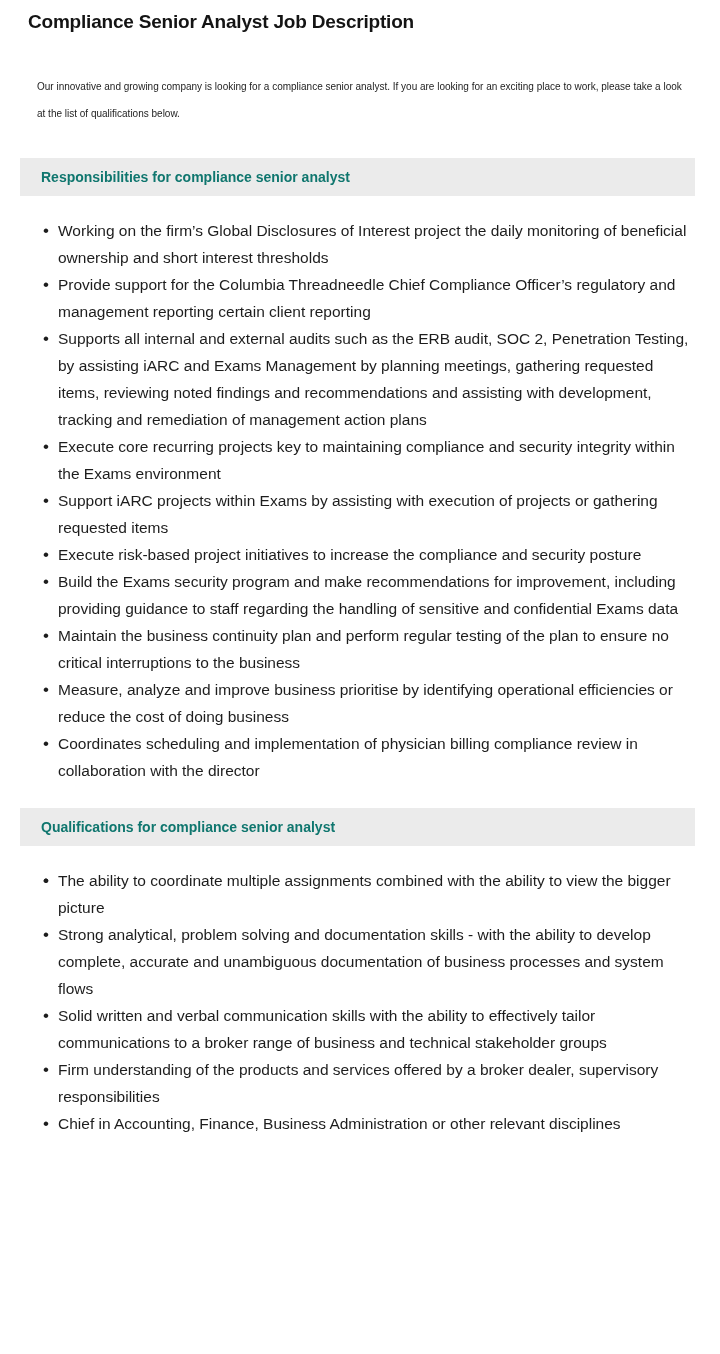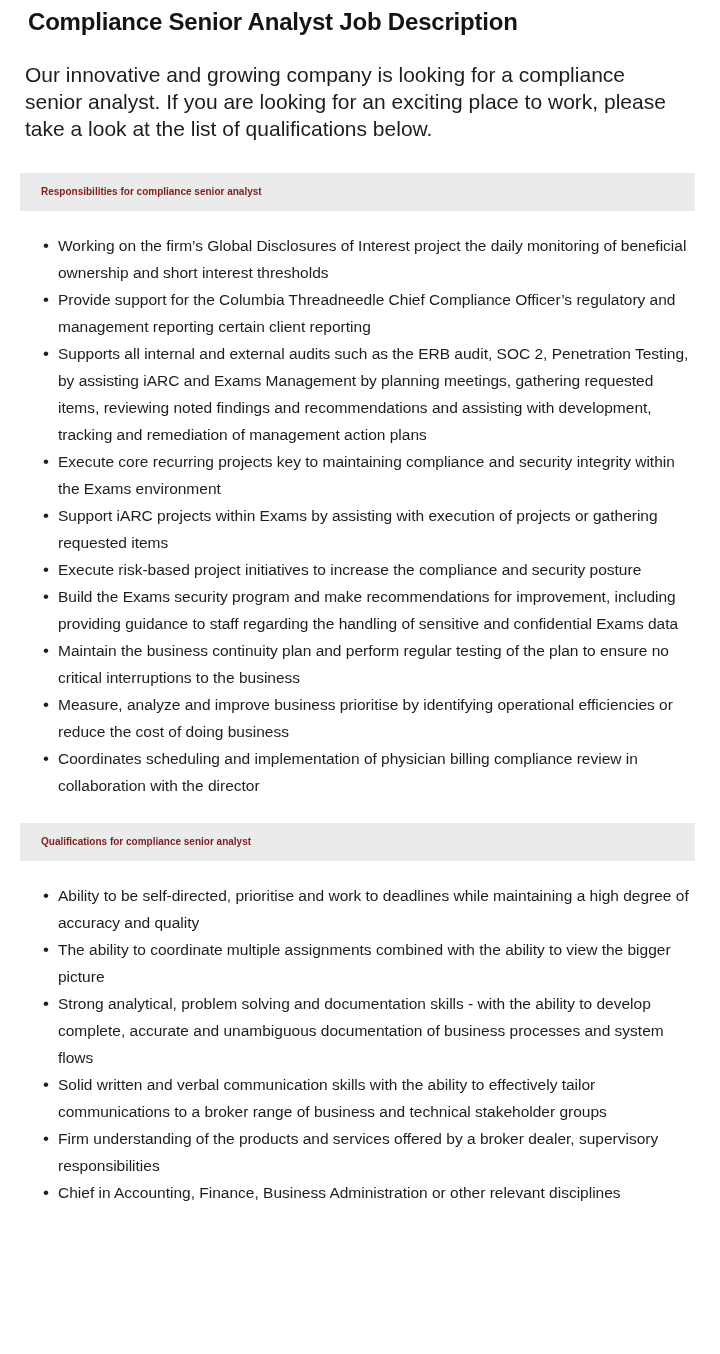--- a/index.html
+++ b/index.html
@@ -14,54 +14,54 @@
     color: #191919;
     -webkit-font-smoothing: antialiased;
   }
   .page {
     width: 720px;
     box-sizing: border-box;
     padding: 0;
     position: relative;
   }
   .doc-title {
-    font-size: 24px;
+    font-size: 19px;
     line-height: 34px;
     font-weight: bold;
     letter-spacing: -0.2px;
     color: #141414;
     margin: 0;
     padding: 5px 24px 0 28px;
   }
   .intro {
-    font-size: 21px;
+    font-size: 10px;
     line-height: 27px;
     color: #1d1d1d;
-    margin: 0;
+    margin: 12px;
     padding: 22px 28px 0 25px;
     box-sizing: border-box;
     width: 700px;
   }
   .section {
     margin: 0;
     padding: 0;
   }
   .section-header {
     background: #ebebeb;
     margin: 0 25px 0 20px;
     height: 38px;
     display: flex;
     align-items: center;
     padding: 0 0 0 21px;
     box-sizing: border-box;
   }
   .section-header-title {
-    font-size: 10px;
+    font-size: 14px;
     font-weight: bold;
-    color: #7f1d1d;
+    color: #0f766e;
     line-height: 20px;
   }
   .section-first {
     margin-top: 31px;
   }
   .section-later {
     margin-top: 24px;
   }
   ul.bullet-list {
     list-style: none;
@@ -118,21 +118,21 @@
         <li><span class="bullet-dot">•</span><span>Measure, analyze and improve business prioritise by identifying operational efficiencies or reduce the cost of doing business</span></li>
         <li><span class="bullet-dot">•</span><span>Coordinates scheduling and implementation of physician billing compliance review in collaboration with the director</span></li>
       </ul>
   </div>
 
   <div class="section section-later">
     <div class="section-header">
       <span class="section-header-title">Qualifications for compliance senior analyst</span>
     </div>
     <ul class="bullet-list">
-        <li><span class="bullet-dot">•</span><span>Ability to be self-directed, prioritise and work to deadlines while maintaining a high degree of accuracy and quality</span></li>
+        <li><span class="bullet-dot">•</span></li>
         <li><span class="bullet-dot">•</span><span>The ability to coordinate multiple assignments combined with the ability to view the bigger picture</span></li>
         <li><span class="bullet-dot">•</span><span>Strong analytical, problem solving and documentation skills - with the ability to develop complete, accurate and unambiguous documentation of business processes and system flows</span></li>
         <li><span class="bullet-dot">•</span><span>Solid written and verbal communication skills with the ability to effectively tailor communications to a broker range of business and technical stakeholder groups</span></li>
         <li><span class="bullet-dot">•</span><span>Firm understanding of the products and services offered by a broker dealer, supervisory responsibilities</span></li>
         <li><span class="bullet-dot">•</span><span>Chief in Accounting, Finance, Business Administration or other relevant disciplines</span></li>
       </ul>
   </div>
 
   <div class="tail-space"></div>
 

